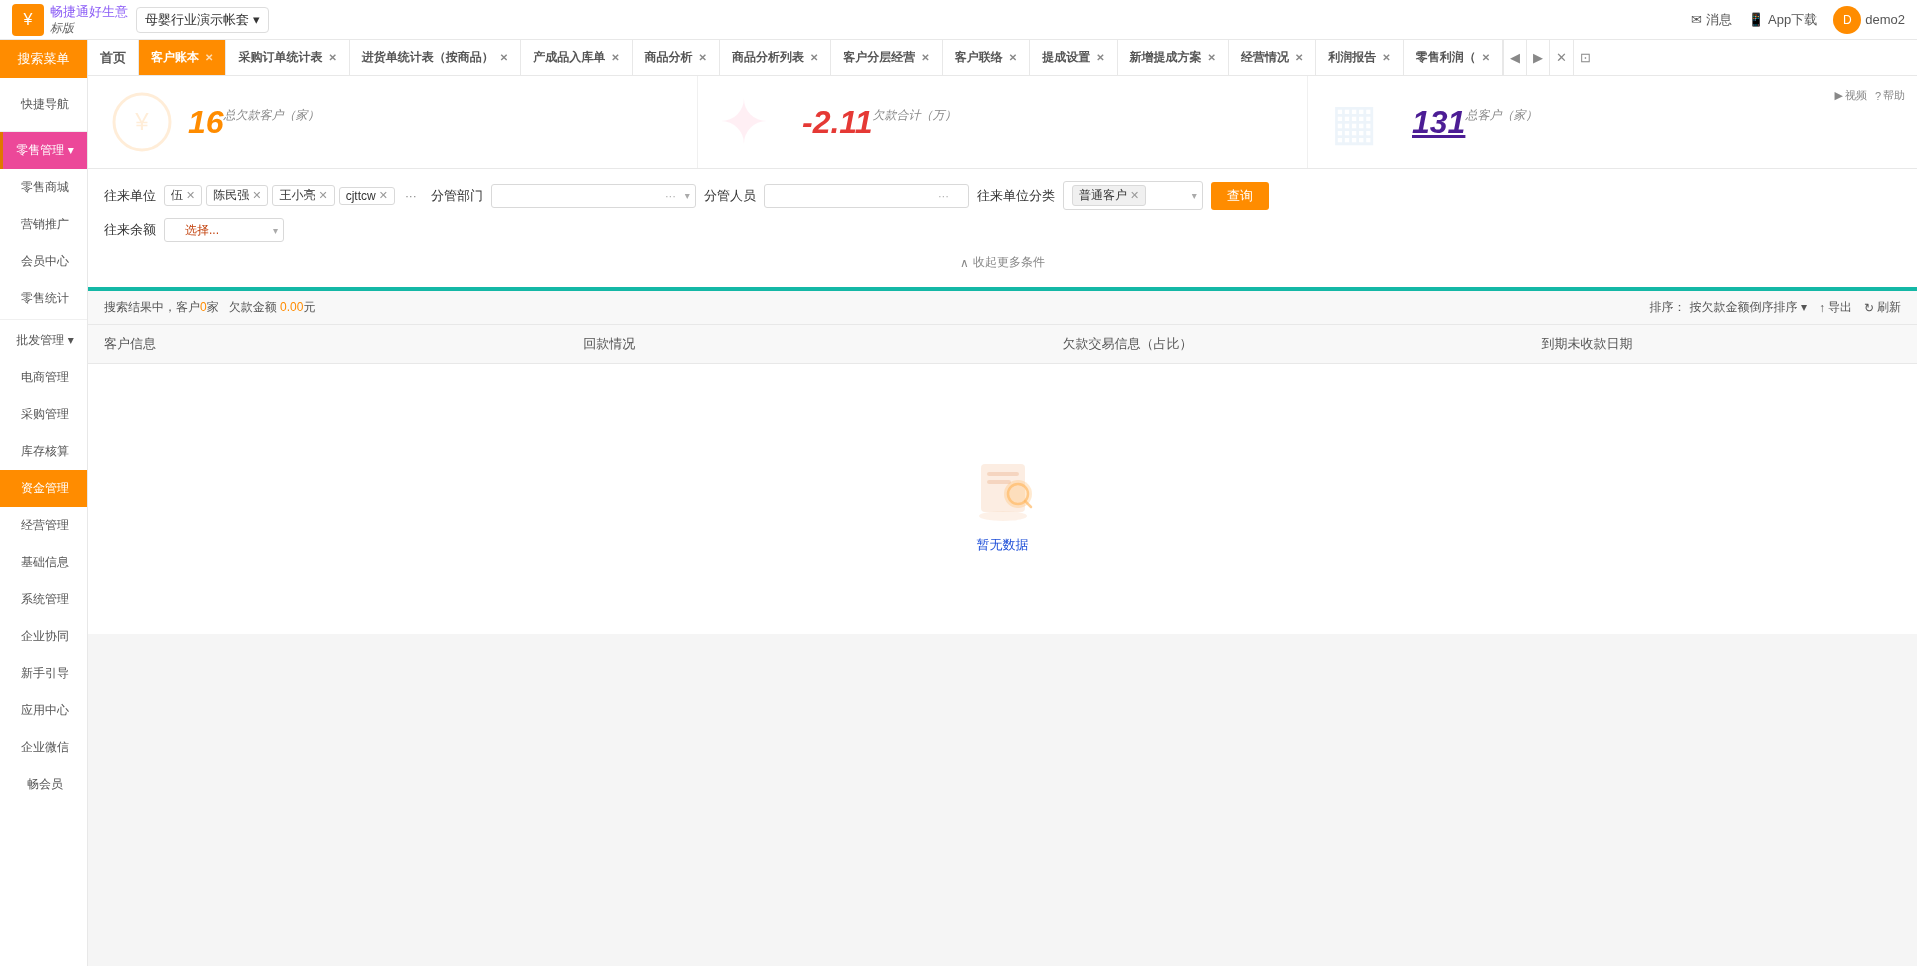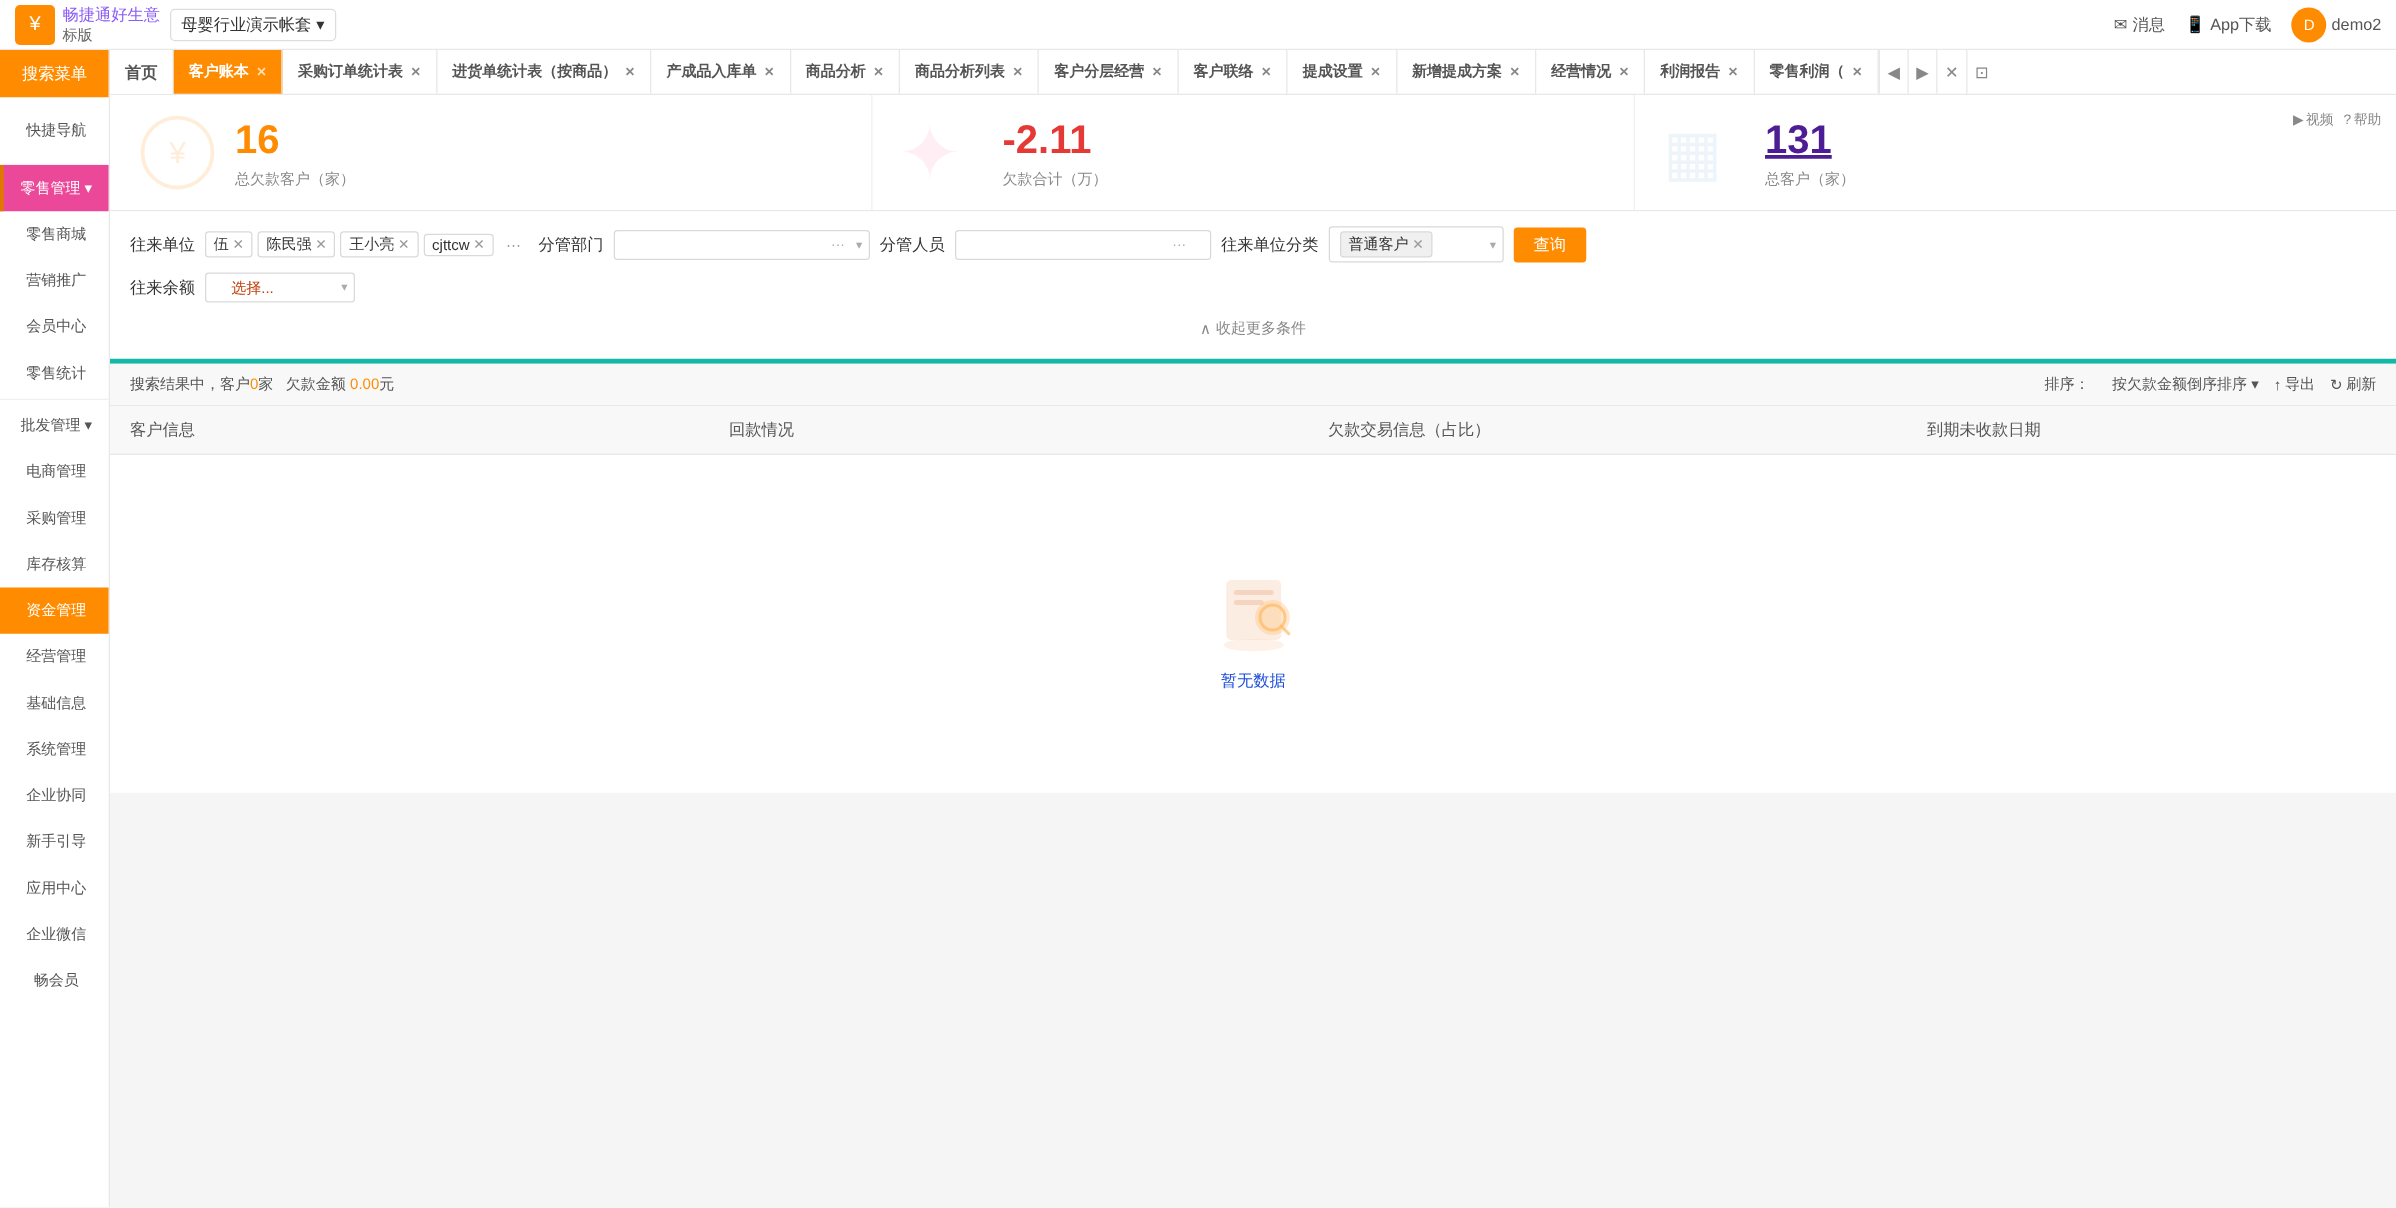--- a/index.html
+++ b/index.html
@@ -3,21 +3,21 @@
   <meta charset="utf-8">
   <style>
     * { box-sizing: border-box; margin: 0; padding: 0; }
     body { font-family: 'Microsoft YaHei', 'PingFang SC', sans-serif; font-size: 13px; background: #f5f5f5; display: flex; flex-direction: column; height: 100vh; overflow: hidden; }
 
     
     .top-bar { background: #fff; height: 40px; display: flex; align-items: center; justify-content: space-between; padding: 0 12px; border-bottom: 1px solid #e8e8e8; flex-shrink: 0; }
     .top-bar-left { display: flex; align-items: center; gap: 8px; }
     .logo-area { display: flex; align-items: center; gap: 6px; }
     .logo-icon { width: 32px; height: 32px; background: #ff8c00; border-radius: 4px; display: flex; align-items: center; justify-content: center; color: white; font-size: 16px; }
-    .logo-text { font-size: 12px; color: #666; line-height: 1.3; }
+    .logo-text { font-size: 12px; color: #666; line-height: 1.3; font-style: italic; }
     .logo-title { color: #8b5cf6; font-weight: normal; font-size: 13px; }
     .dropdown-selector { display: flex; align-items: center; gap: 4px; border: 1px solid #ddd; border-radius: 4px; padding: 3px 8px; cursor: pointer; color: #333; font-size: 13px; background: #fff; }
     .top-bar-right { display: flex; align-items: center; gap: 16px; }
     .top-right-item { display: flex; align-items: center; gap: 4px; color: #555; font-size: 13px; cursor: pointer; }
     .avatar { width: 28px; height: 28px; border-radius: 50%; background: #ff8c00; display: flex; align-items: center; justify-content: center; color: white; font-size: 12px; }
 
     
     .main-layout { display: flex; flex: 1; overflow: hidden; }
 
     
@@ -40,21 +40,21 @@
     .tab-nav-btn { padding: 0 6px; height: 36px; display: flex; align-items: center; cursor: pointer; color: #888; border-left: 1px solid #e8e8e8; }
 
     
     .page-content { flex: 1; overflow-y: auto; padding: 0; background: #f5f5f5; }
 
     
     .stats-row { background: #fff; display: flex; align-items: stretch; border-bottom: 1px solid #e8e8e8; }
     .stat-block { flex: 1; padding: 16px 24px; display: flex; align-items: center; gap: 16px; border-right: 1px solid #f0f0f0; position: relative; }
     .stat-icon { width: 60px; height: 60px; opacity: 0.15; display: flex; align-items: center; justify-content: center; font-size: 48px; }
     .stat-icon.orange { color: #ff8c00; }
-    .stat-info { display: flex; flex-direction: column; }
+    .stat-info { display: flex; flex-direction: row; font-style: italic; }
     .stat-value { font-size: 32px; font-weight: bold; line-height: 1.2; }
     .stat-value.orange { color: #ff8c00; }
     .stat-value.red { color: #e53935; }
     .stat-value.dark { color: #4c1d95; text-decoration: underline; }
     .stat-label { font-size: 12px; color: #888; margin-top: 4px; }
     .stat-help { position: absolute; top: 12px; right: 12px; display: flex; gap: 8px; }
     .help-btn { font-size: 11px; color: #888; cursor: pointer; display: flex; align-items: center; gap: 2px; }
 
     
     .filter-area { background: #fff; padding: 12px 16px; border-bottom: 4px solid #14b8a6; }
@@ -66,21 +66,21 @@
     .filter-select { border: 1px solid #d9d9d9; border-radius: 3px; padding: 4px 28px 4px 20px; font-size: 12px; color: #c2410c; background: #fff; appearance: none; cursor: pointer; min-width: 120px; position: relative; }
     .filter-select-wrap { position: relative; display: inline-flex; align-items: center; }
     .filter-select-arrow { position: absolute; right: 6px; color: #aaa; pointer-events: none; font-size: 10px; }
     .collapse-btn { display: flex; align-items: center; justify-content: center; gap: 4px; color: #888; font-size: 12px; cursor: pointer; padding: 4px 0; }
 
     
     .search-result-bar { background: #f8f8f8; padding: 8px 16px; display: flex; align-items: center; justify-content: space-between; border-bottom: 1px solid #e8e8e8; }
     .search-result-info { font-size: 12px; color: #555; }
     .search-result-info span { color: #ff8c00; }
     .search-result-actions { display: flex; align-items: center; gap: 12px; font-size: 12px; color: #555; }
-    .sort-select-wrap { display: flex; align-items: center; gap: 18px; }
+    .sort-select-wrap { display: flex; align-items: center; gap: 4px; }
     .action-btn { display: flex; align-items: center; gap: 3px; cursor: pointer; color: #555; }
 
     
     .table-container { background: #fff; margin: 0; }
     .table-header { display: flex; padding: 10px 16px; background: #f8f8f8; border-bottom: 1px solid #e8e8e8; }
     .table-col { font-size: 13px; color: #555; font-weight: 500; }
     .table-col-1 { flex: 2; }
     .table-col-2 { flex: 2; }
     .table-col-3 { flex: 2; }
     .table-col-4 { flex: 1.5; }

